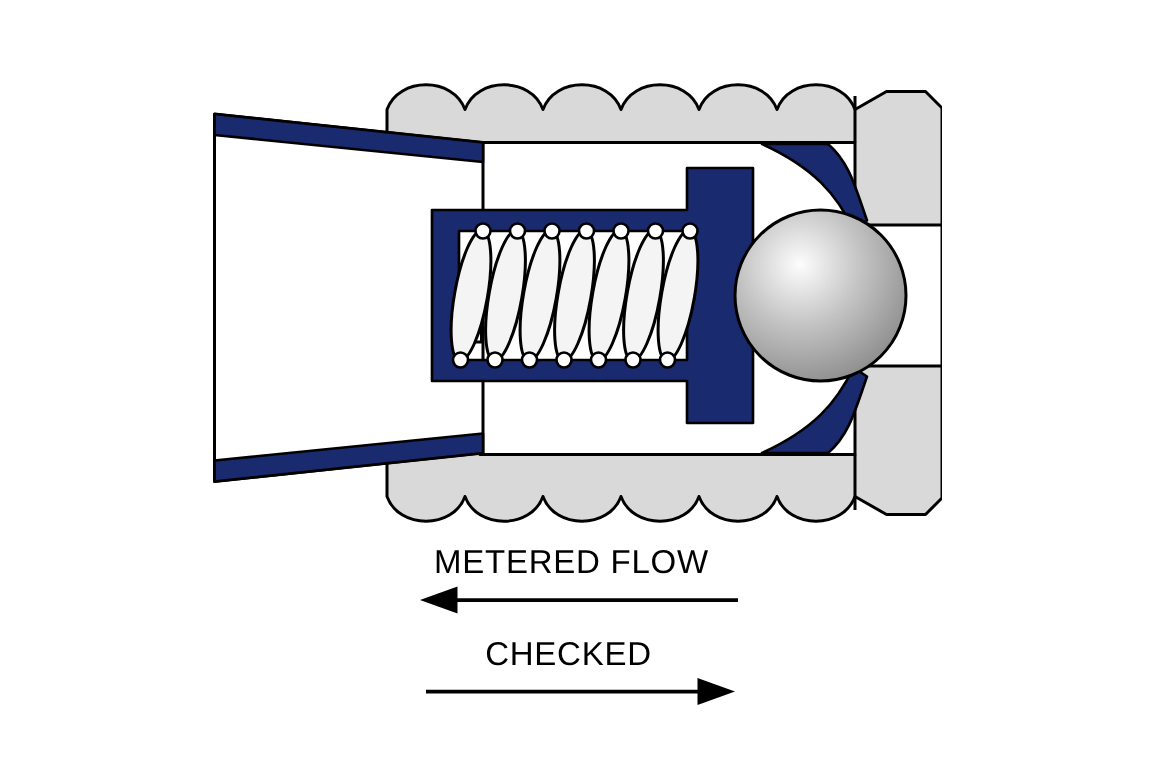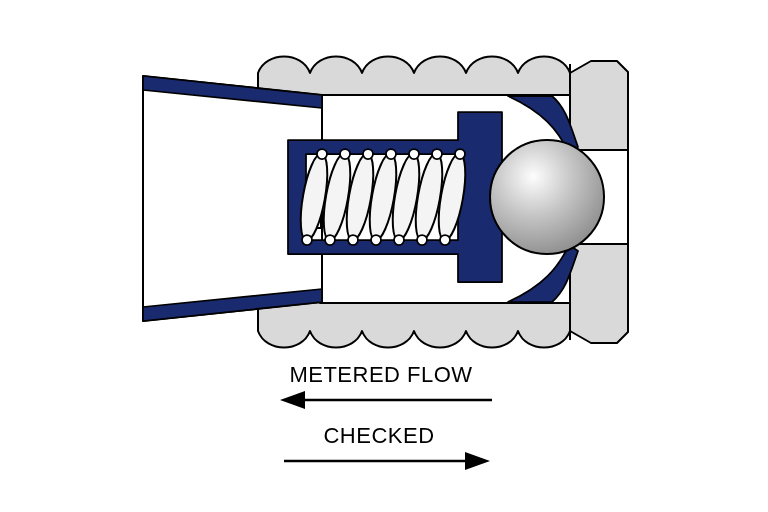--- a/index.html
+++ b/index.html
@@ -1,18 +1,18 @@
 <!DOCTYPE html>
 <html style="--background: #ffffff; --body-gray: #d9d9d9; --seal-navy: #1a2a6e; --outline: #000000; --ball-highlight: #fdfdfd; --ball-mid: #c4c4c4; --ball-shadow: #858585;"><head>
 <meta charset="utf-8">
 <style>
   html,body{margin:0;padding:0;background:#fff;}
   .stage{
     position:relative;
-    width:768px;height:512px;
+    width:628px;height:512px;
     background:var(--background,#ffffff);
     font-family:"Liberation Sans",sans-serif;
     overflow:hidden;
     border-radius:20px;
   }
   svg{display:block;}
   .gray-part{fill:var(--body-gray,#d9d9d9);stroke:var(--outline,#000);stroke-width:2;stroke-linejoin:round;}
   .white-part{fill:#ffffff;stroke:var(--outline,#000);stroke-width:2;stroke-linejoin:round;}
   .navy-part{fill:var(--seal-navy,#1a2a6e);stroke:var(--outline,#000);stroke-width:1.75;stroke-linejoin:round;}
   .outline-only{fill:none;stroke:var(--outline,#000);stroke-width:2;}

